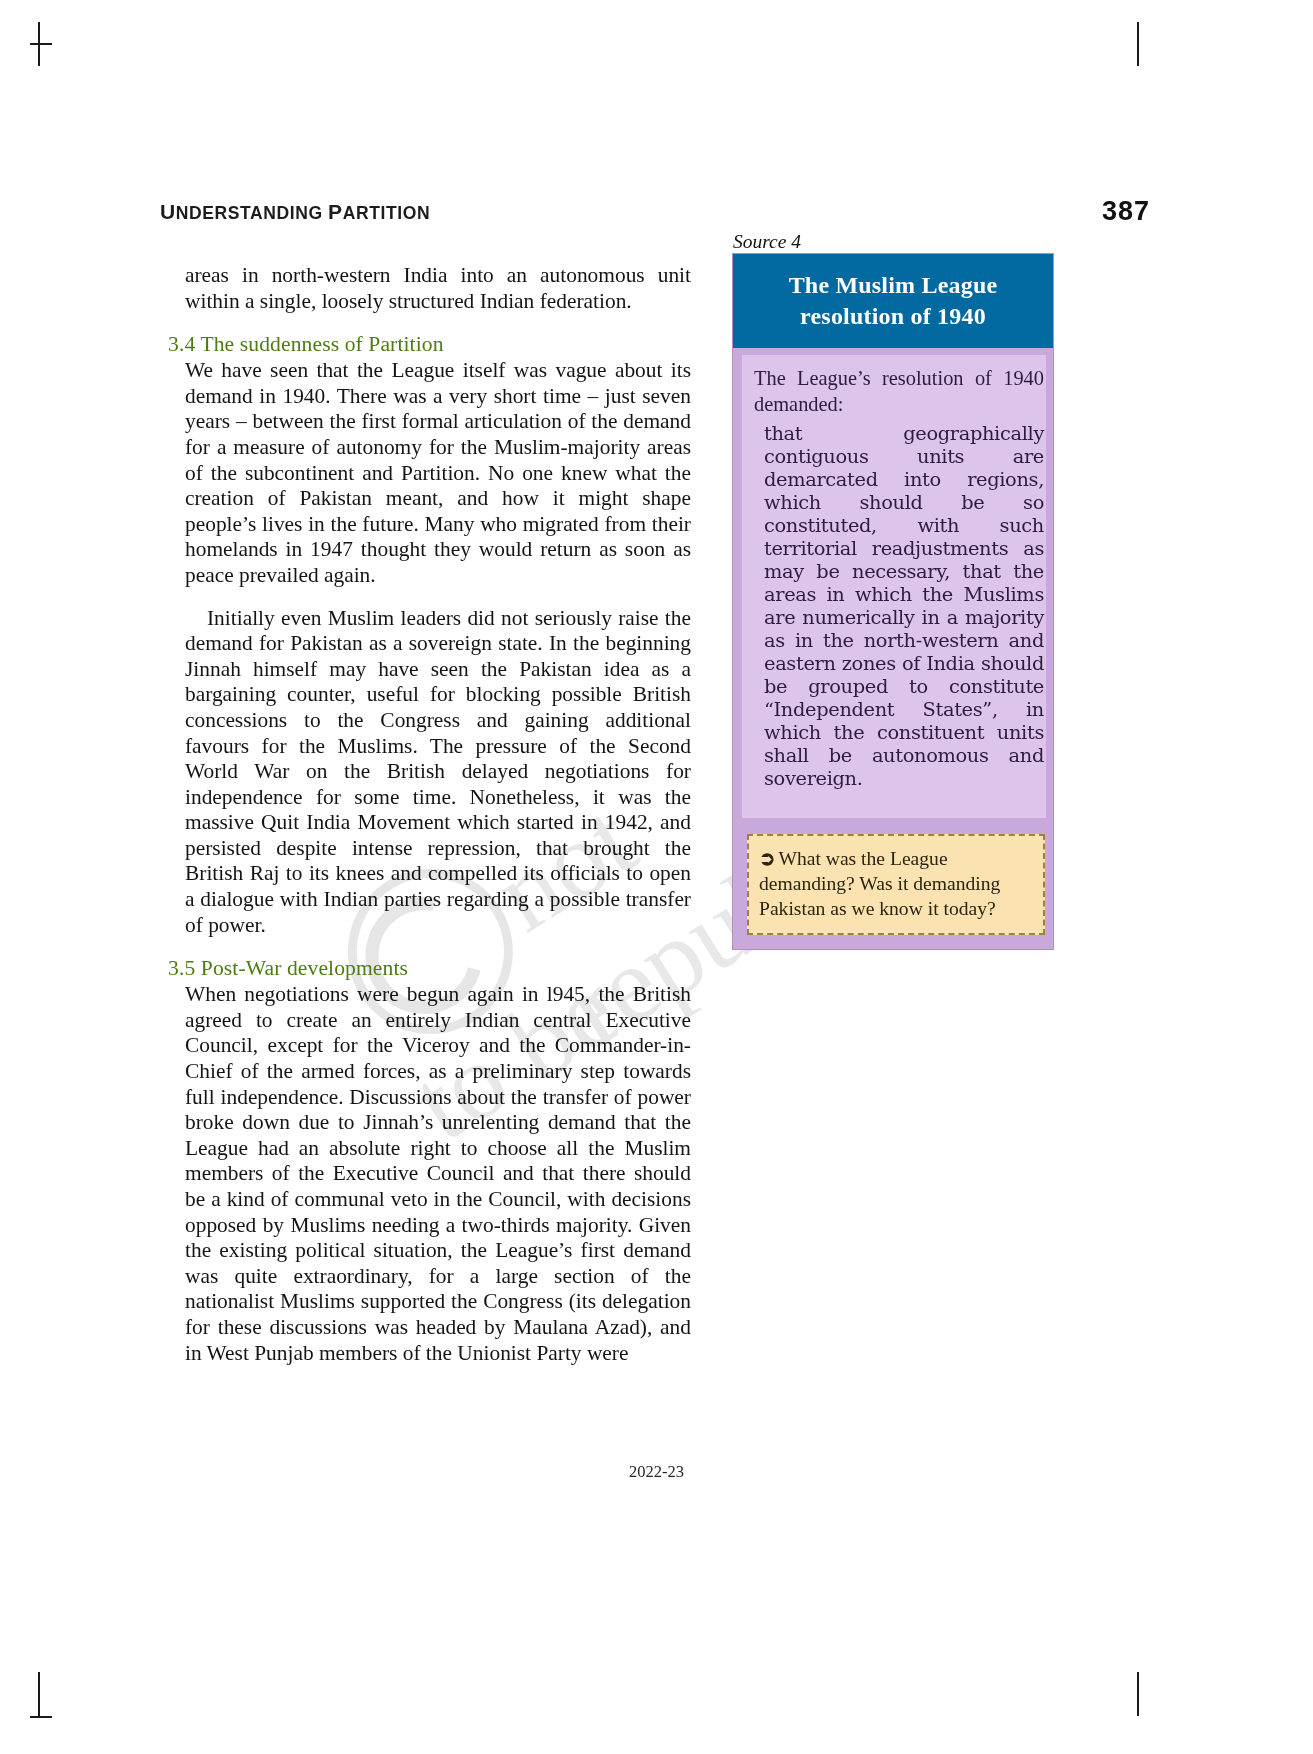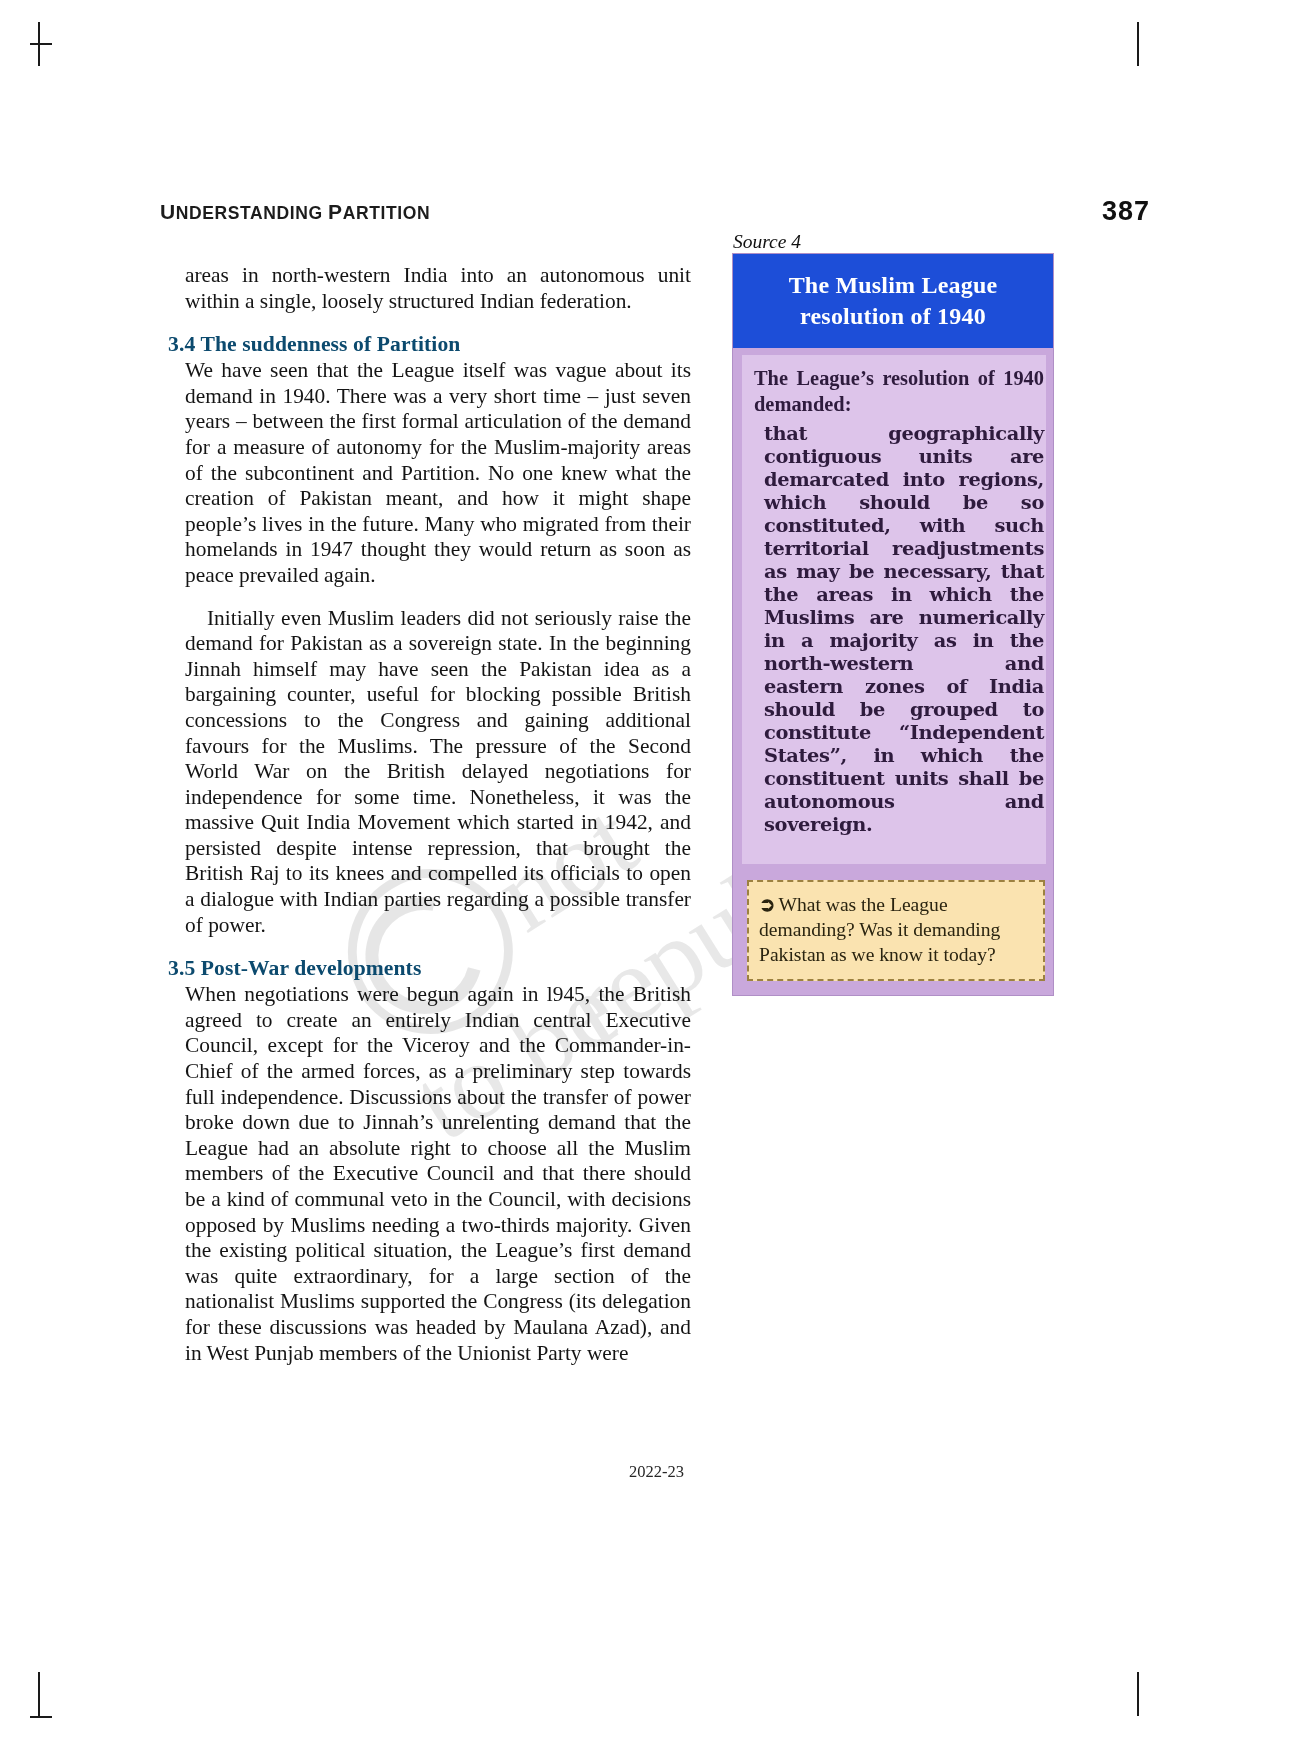--- a/index.html
+++ b/index.html
@@ -82,22 +82,22 @@
   }
   .main-col p {
     margin: 17px;
     text-align: justify;
   }
   .main-col p.indent { text-indent: 22px; }
   .main-col h3 {
     margin: 9px 0 0 0;
     font-size: 21.6px;
     line-height: 26px;
-    font-weight: bold;
-    color: #0c4a6e;
+    font-weight: normal;
+    color: #4d7c0f;
     letter-spacing: 0.1px;
   }
   .main-col p.after-head { margin-top: 1px; }
 
   
   .source-label {
     position: absolute;
     left: 733px;
     top: 231px;
     font-style: italic;
@@ -108,38 +108,37 @@
     position: absolute;
     left: 732px;
     top: 253px;
     width: 322px;
     background: #c9a8dc;
     border: 1px solid #b08fc6;
     box-sizing: border-box;
     padding: 0 0 12px 0;
   }
   .source-header {
-    background: #1d4ed8;
+    background: #0369a1;
     padding: 16px 14px 16px 14px;
     text-align: center;
   }
   .source-header .title {
     color: #ffffff;
     font-weight: bold;
     font-size: 24px;
     line-height: 31px;
     letter-spacing: 0.2px;
     font-family: "Liberation Serif", serif;
   }
   .source-body {
     background: #ddc4ea;
     margin: 7px 7px 0 9px;
     padding: 10px 2px 12px 12px;
     box-sizing: border-box;
-    font-weight: bold;
   }
   .source-intro {
     font-size: 20.4px;
     line-height: 26px;
     color: #2e1b3d;
     text-align: justify;
     margin: 0 0 5px 0;
   }
   .source-quote {
     font-size: 19.4px;

